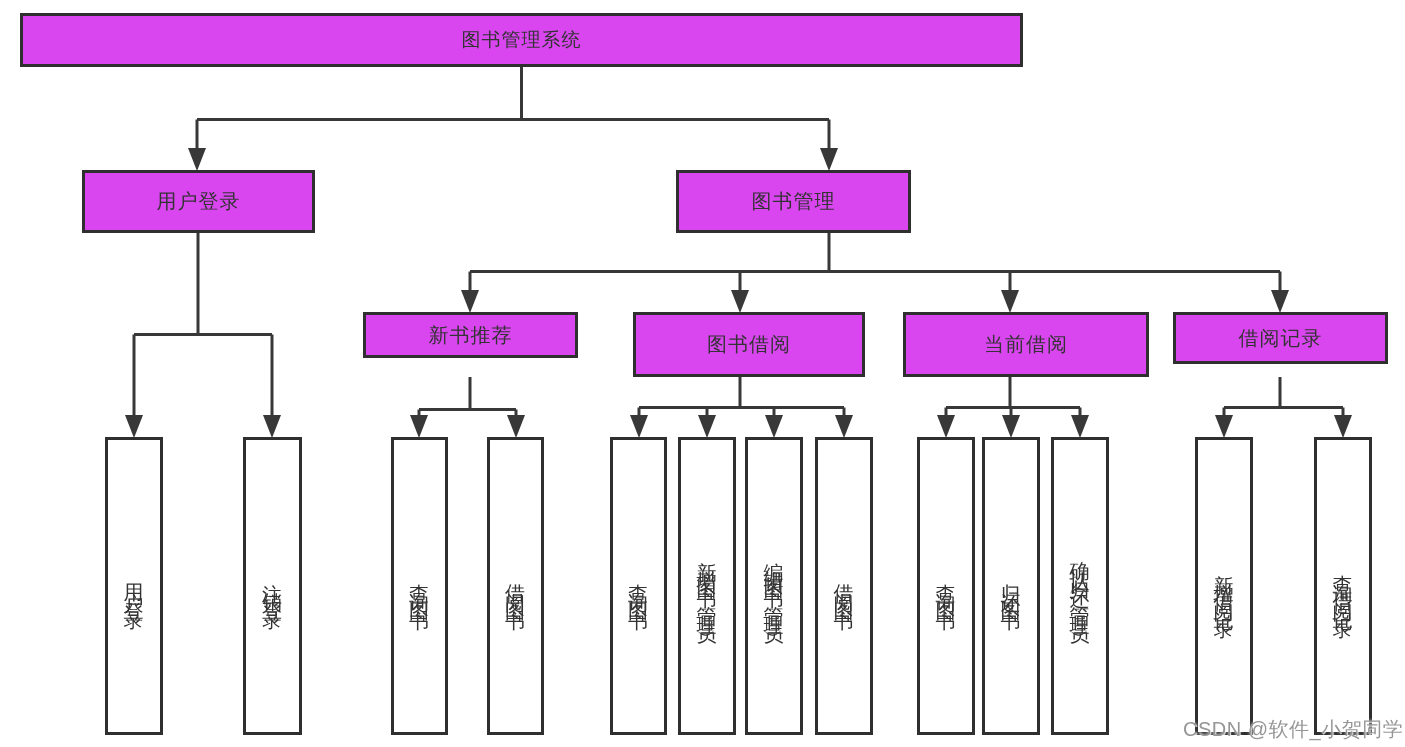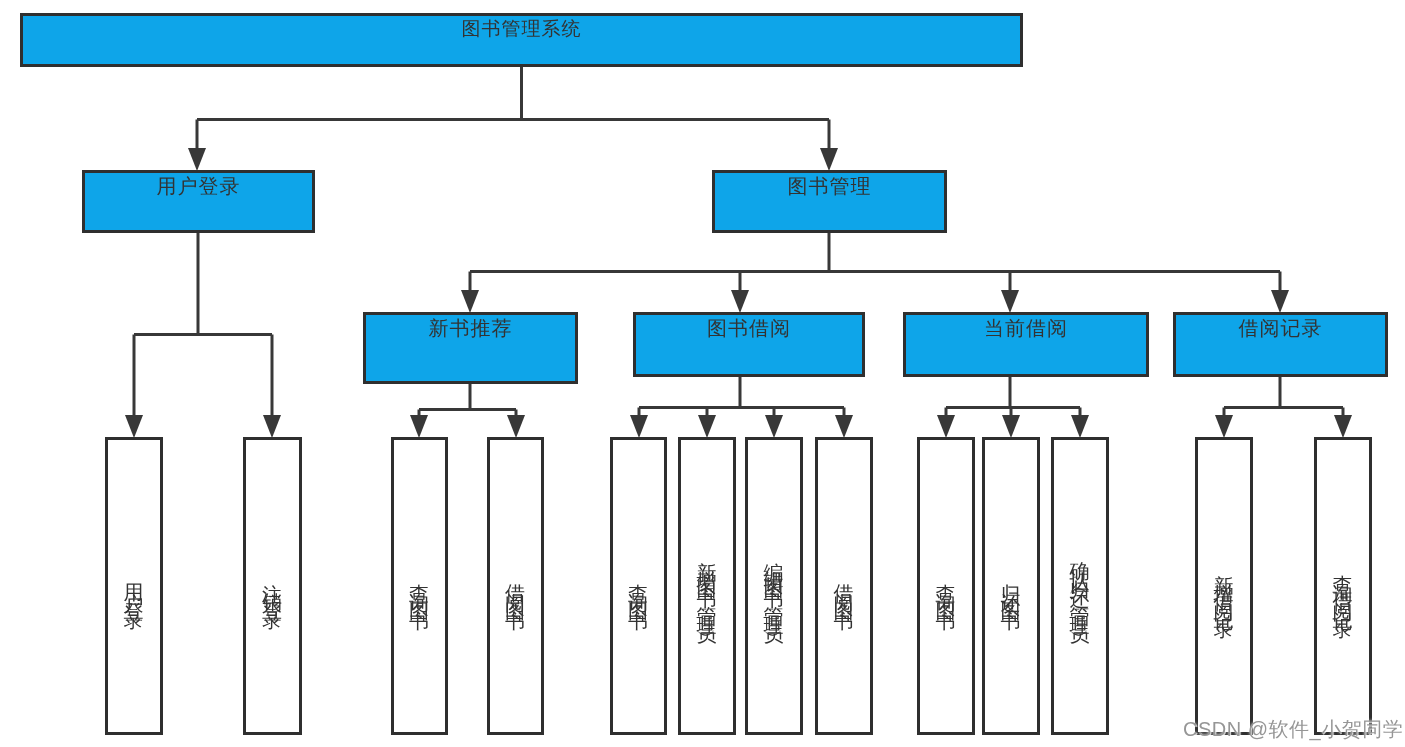--- a/index.html
+++ b/index.html
@@ -29,23 +29,23 @@
     fill: none;
   }
   .c-arrow {
     fill: var(--line, #383838);
     stroke: none;
   }
   .node {
     position: absolute;
     box-sizing: border-box;
     border: 3px solid var(--border, #2f2f2f);
-    background: #0ea5e9;
+    background: #d946ef;
     display: flex;
-    align-items: flex-start;
+    align-items: center;
     justify-content: center;
     font-size: 20px;
     letter-spacing: 1px;
     color: var(--text, #333333);
   }
   .node.root {
     left: 20px; top: 13px; width: 1003px; height: 54px;
     font-size: 19px;
   }
   .leaf {
@@ -63,26 +63,26 @@
     writing-mode: vertical-rl;
     text-orientation: mixed;
     font-size: 20px;
     line-height: 1;
     letter-spacing: 9px;
     color: var(--text, #333333);
     white-space: nowrap;
   }
   
   #n-user-login     { left: 82px;  top: 170px; width: 233px; height: 63px; }
-  #n-book-mgmt      { left: 712px; top: 170px; width: 235px; height: 63px; }
+  #n-book-mgmt      { left: 676px; top: 170px; width: 235px; height: 63px; }
   
-  #n-new-book-rec   { left: 363px;  top: 312px; width: 215px; height: 72px; }
+  #n-new-book-rec   { left: 363px;  top: 312px; width: 215px; height: 46px; }
   #n-book-borrow    { left: 633px;  top: 312px; width: 232px; height: 65px; }
   #n-current-borrow { left: 903px;  top: 312px; width: 246px; height: 65px; }
-  #n-borrow-records { left: 1173px; top: 312px; width: 215px; height: 65px; }
+  #n-borrow-records { left: 1173px; top: 312px; width: 215px; height: 52px; }
   
   #lf-a1 { left: 105px;  width: 58px; }
   #lf-a2 { left: 243px;  width: 59px; }
   #lf-b1 { left: 391px;  width: 57px; }
   #lf-b2 { left: 487px;  width: 57px; }
   #lf-c1 { left: 610px;  width: 57px; }
   #lf-c2 { left: 678px;  width: 58px; }
   #lf-c3 { left: 745px;  width: 58px; }
   #lf-c4 { left: 815px;  width: 58px; }
   #lf-d1 { left: 917px;  width: 58px; }

